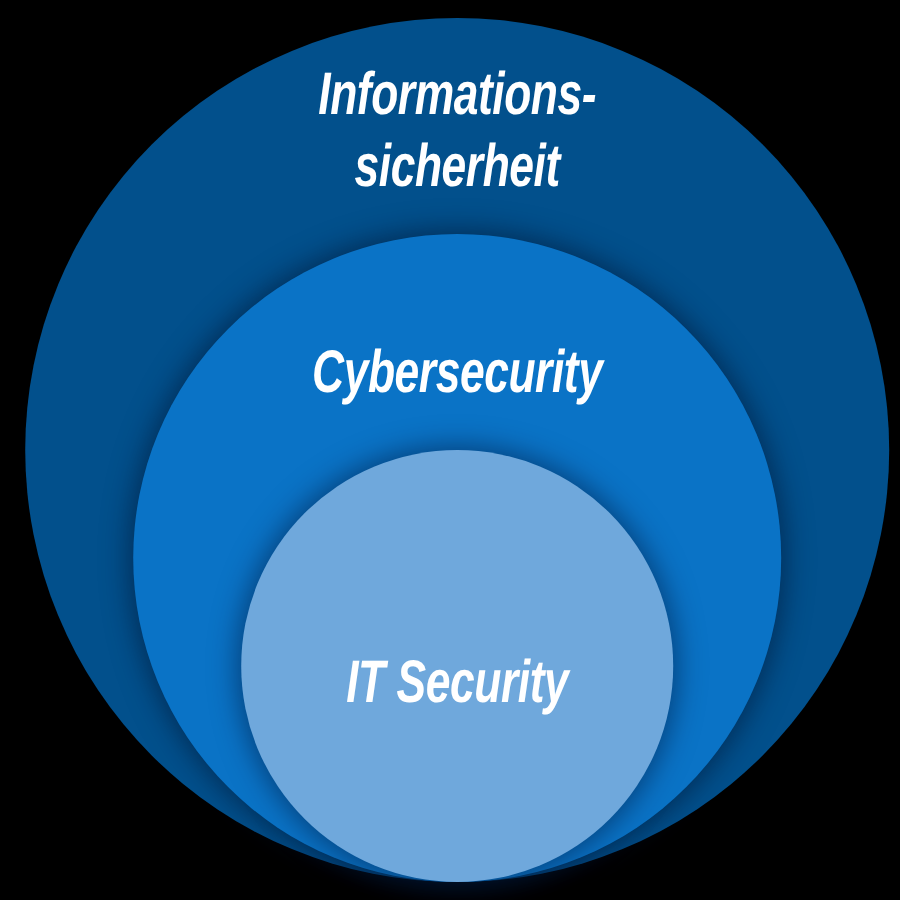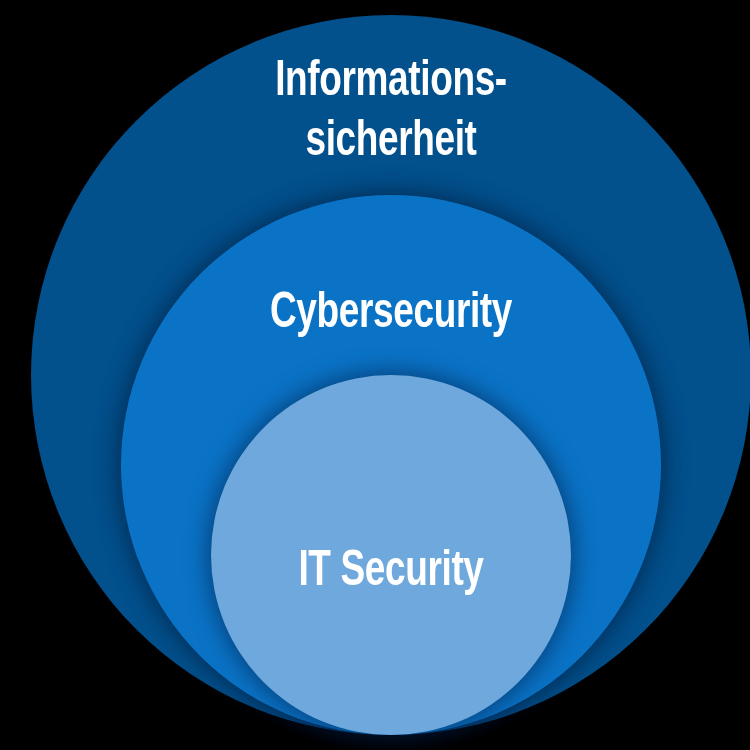--- a/index.html
+++ b/index.html
@@ -9,23 +9,24 @@
     }
     body {
       width: 750px;
       height: 750px;
       position: relative;
       overflow: hidden;
       font-family: "Liberation Sans", "DejaVu Sans", sans-serif;
     }
     .diagram {
       position: absolute;
-      left: 16px; top: 0;
+      left: 6px; top: 0;
       width: 619px;
       height: 750px;
+      font-style: italic;
     }
     .circle {
       position: absolute;
       border-radius: 50%;
     }
     .circle-outer {
       left: 15px; top: 15px;
       width: 720px; height: 720px;
       background: #02508C;
     }

